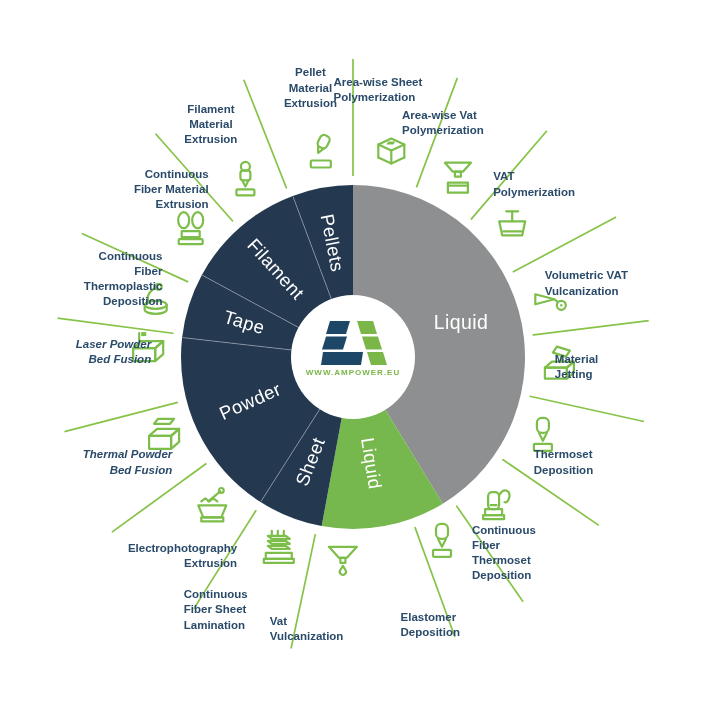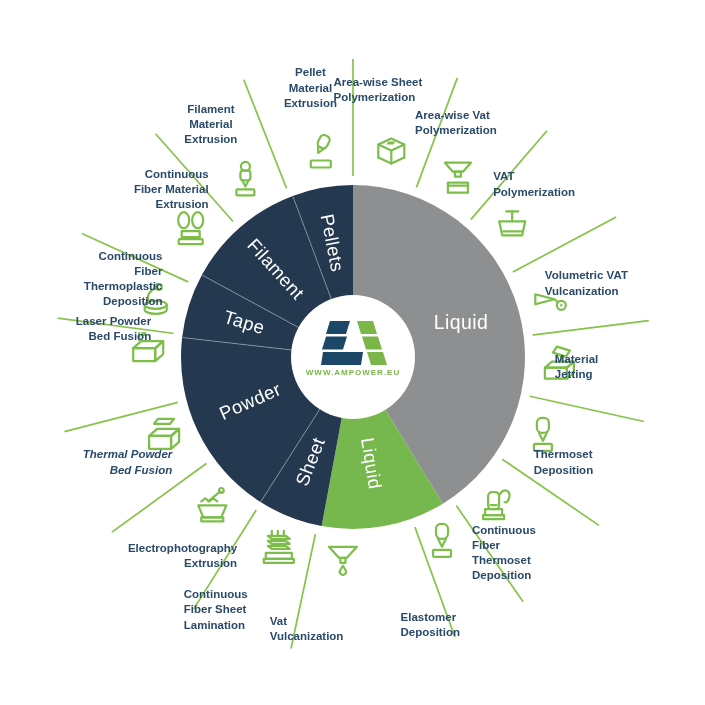--- a/index.html
+++ b/index.html
@@ -215,21 +215,21 @@
         <use href="#ic-spools" x="168.7" y="208.2"></use>
         <use href="#ic-extruder-loop" x="223.4" y="159.4"></use>
       </g>
     </svg>
   <div id="labels">
       <div class="tech-label align-center" style="left: 310.45px; top: 88.35px;">Pellet
 Material
 Extrusion</div>
       <div class="tech-label align-left" style="left: 403.5px; top: 89.73px;">Area-wise Sheet
 Polymerization</div>
-      <div class="tech-label align-left" style="left: 485px; top: 122.88px;">Area-wise Vat
+      <div class="tech-label align-left" style="left: 472px; top: 122.88px;">Area-wise Vat
 Polymerization</div>
       <div class="tech-label align-left" style="left: 563.18px; top: 184.35px;">VAT
 Polymerization</div>
       <div class="tech-label align-left" style="left: 614.85px; top: 283.4px;">Volumetric VAT
 Vulcanization</div>
       <div class="tech-label align-left" style="left: 624.82px; top: 366.97px;">Material
 Jetting</div>
       <div class="tech-label align-left" style="left: 603.75px; top: 462.4px;">Thermoset
 Deposition</div>
       <div class="tech-label align-left" style="left: 541.95px; top: 552.66px;">Continuous
@@ -240,21 +240,21 @@
 Deposition</div>
       <div class="tech-label align-left" style="left: 339.71px; top: 628.68px;">Vat
 Vulcanization</div>
       <div class="tech-label align-left" style="left: 253.75px; top: 610.25px;">Continuous
 Fiber Sheet
 Lamination</div>
       <div class="tech-label align-right" style="left: 167.15px; top: 555.6px;">Electrophotography
 Extrusion</div>
       <div class="tech-label align-right" style="left: 102.25px; top: 462.4px; font-style: italic;">Thermal Powder
 Bed Fusion</div>
-      <div class="tech-label align-right" style="left: 81.2px; top: 329px;">Laser Powder
+      <div class="tech-label align-right" style="left: 81.2px; top: 352px; font-style: italic;">Laser Powder
 Bed Fusion</div>
       <div class="tech-label align-right" style="left: 92.47px; top: 278.84px;">Continuous
 Fiber
 Thermoplastic
 Deposition</div>
       <div class="tech-label align-right" style="left: 138.66px; top: 189.54px;">Continuous
 Fiber Material
 Extrusion</div>
       <div class="tech-label align-center" style="left: 210.88px; top: 125.08px;">Filament
 Material

